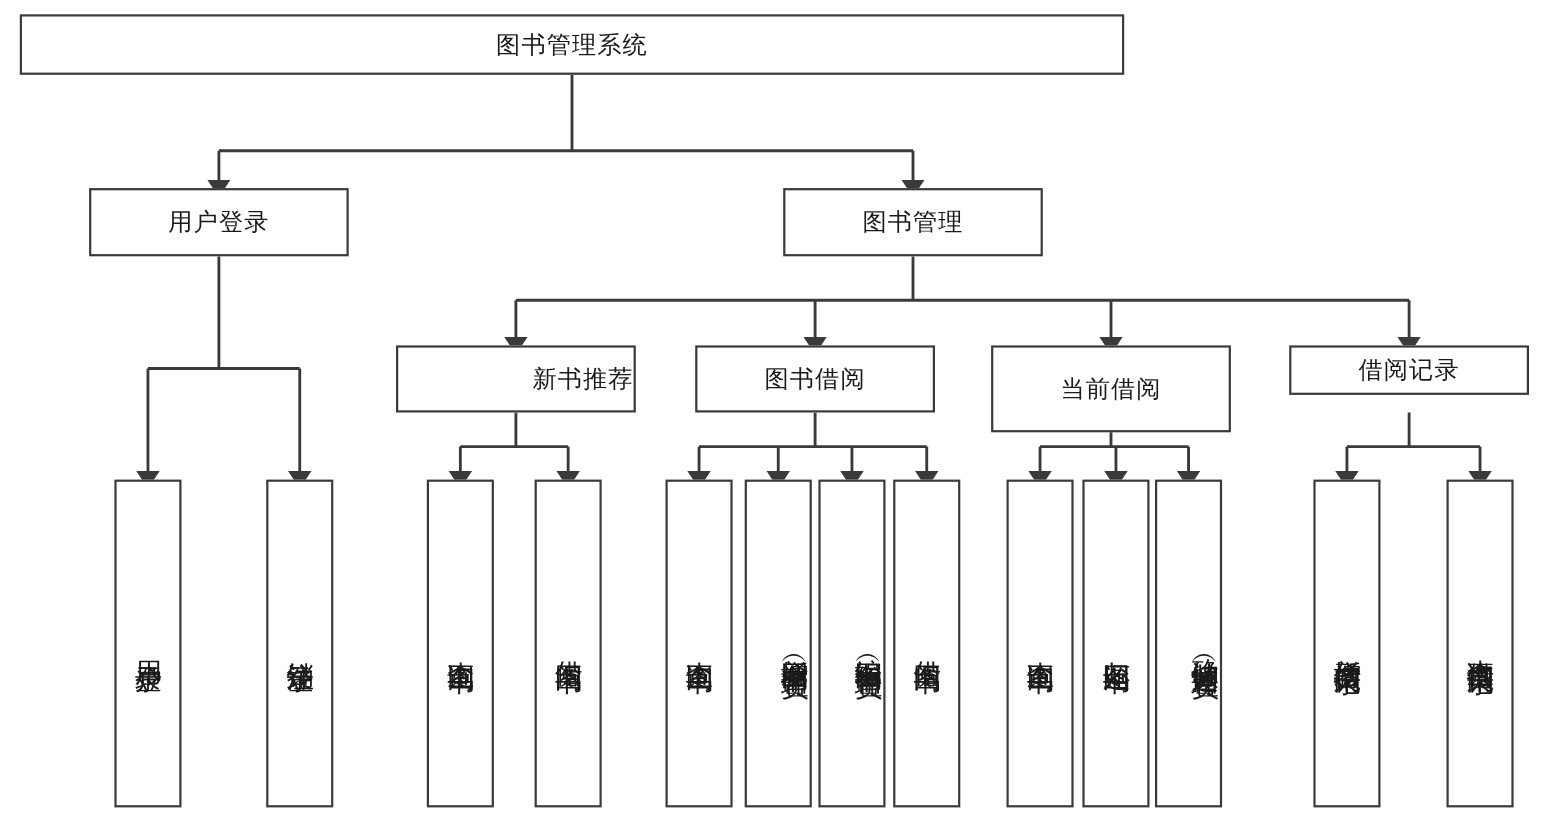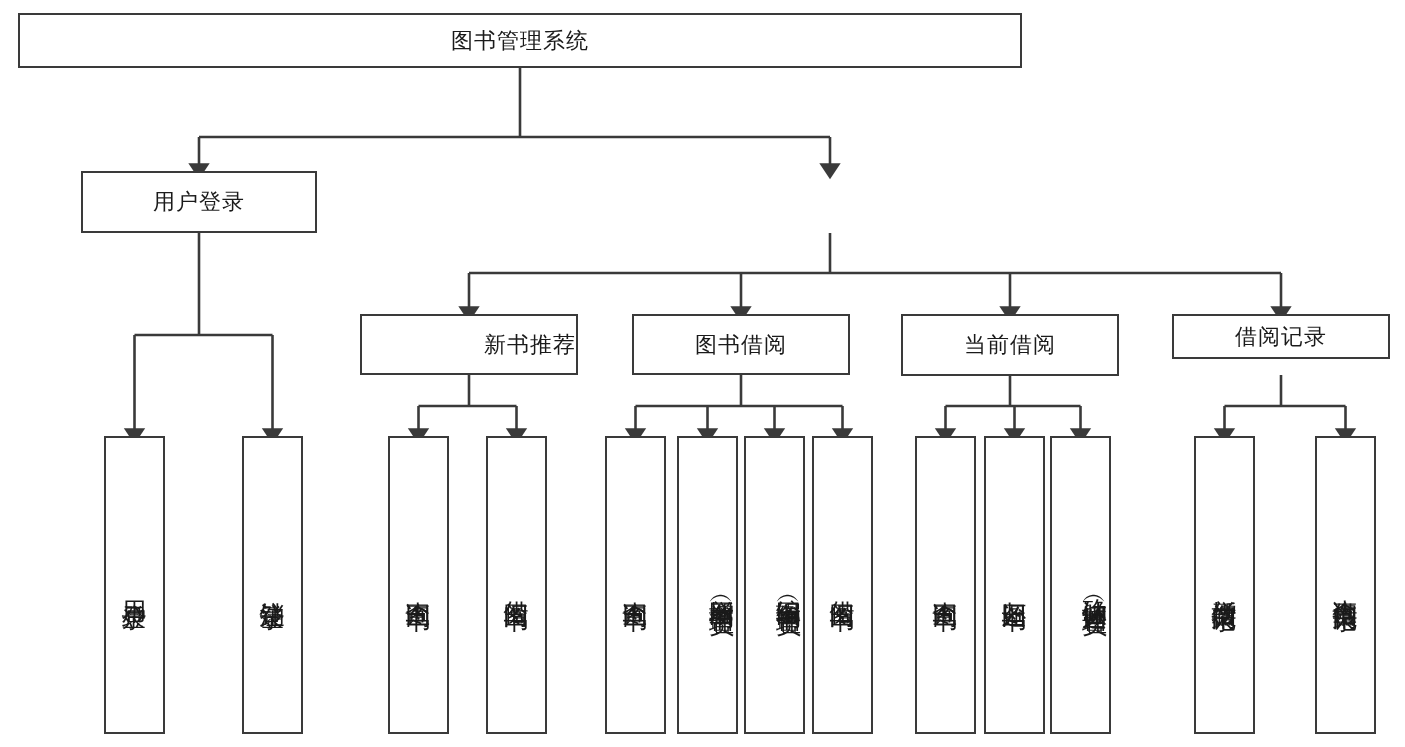--- a/index.html
+++ b/index.html
@@ -118,28 +118,31 @@
       </g>
   </svg>
 
   <div class="node h" style="left: 18px; top: 13px; width: 1004px; height: 55px;">
     <span class="node-label">图书管理系统</span>
   </div>
 
   <div class="node h" style="left: 81px; top: 171px; width: 236px; height: 62px;">
     <span class="node-label">用户登录</span>
   </div>
+  <div class="node h" style="left: 712px; top: 171px; width: 236px; height: 62px;">
+    <span class="node-label">图书管理</span>
+  </div>
 
   <div class="node h" style="left: 360px; top: 314px; width: 218px; height: 61px; justify-content: flex-end;">
     <span class="node-label">新书推荐</span>
   </div>
   <div class="node h" style="left: 632px; top: 314px; width: 218px; height: 61px;">
     <span class="node-label">图书借阅</span>
   </div>
-  <div class="node h" style="left: 901px; top: 314px; width: 218px; height: 62px;">
+  <div class="node h" style="left: 901px; top: 314px; width: 218px; height: 79px;">
     <span class="node-label">当前借阅</span>
   </div>
   <div class="node h" style="left: 1172px; top: 314px; width: 218px; height: 45px;">
     <span class="node-label">借阅记录</span>
   </div>
 
   <div class="node v mid" style="left: 104px; top: 436px; width: 61px; height: 298px;">
     <span class="node-label">用户登录</span>
   </div>
   <div class="node v mid" style="left: 242px; top: 436px; width: 61px; height: 298px;">

